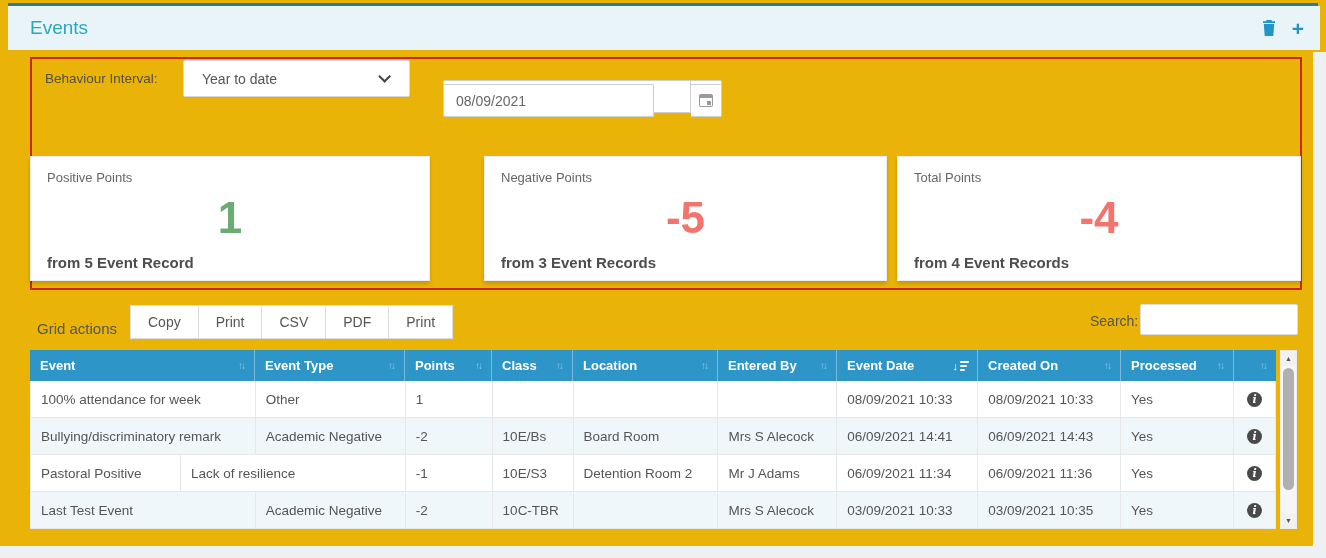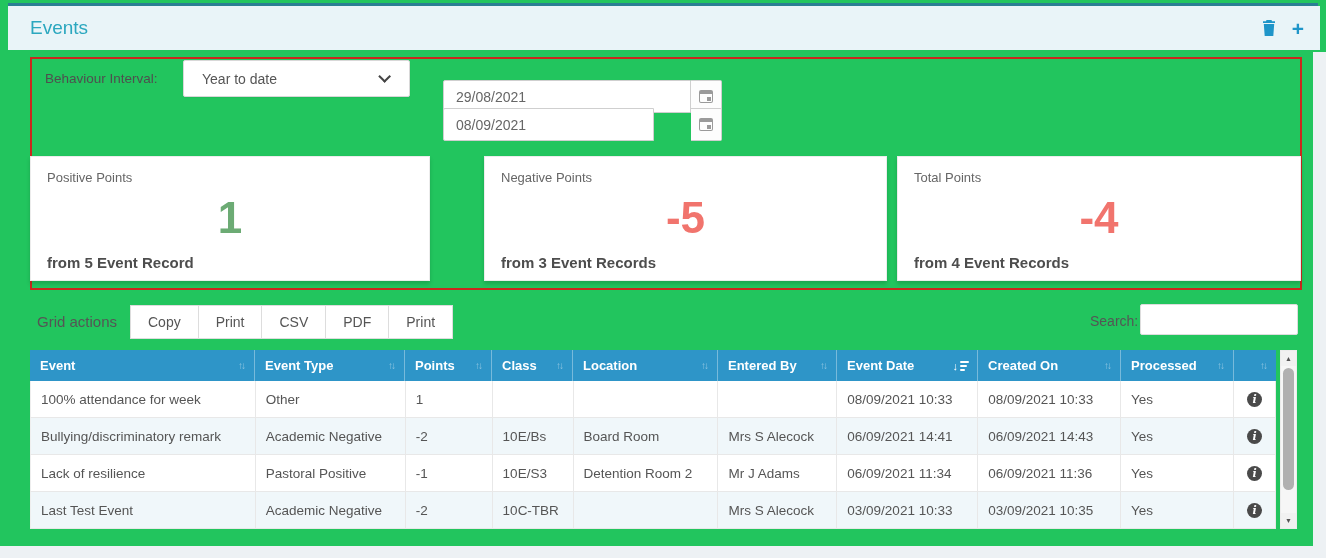--- a/index.html
+++ b/index.html
@@ -1,18 +1,18 @@
 <!DOCTYPE html>
 <html><head>
 <meta charset="utf-8">
 <style>
   * { margin:0; padding:0; box-sizing:border-box; }
   html,body { width:1326px; height:558px; background:#ffffff; overflow:hidden;
     font-family:"Liberation Sans","DejaVu Sans",sans-serif; }
-  #app { position:relative; width:1326px; height:558px; background:#22c55e; }
+  #app { position:relative; width:1326px; height:558px; background:#eab308; }
 
   .teal-line { position:absolute; left:8px; top:3px; width:1310px; height:3px; background:#2a7e93; }
   .band { position:absolute; left:8px; top:6px; width:1312px; height:44px; background:#e9f4f8; }
   .page-title { position:absolute; left:22px; top:0; line-height:44px; font-size:19px; color:#2ba7bf; }
   .band-icons { position:absolute; right:16px; top:0; height:44px; display:flex; align-items:center; gap:16px; }
   .plus-ic { color:#1f95c9; font-size:21px; font-weight:700; line-height:1; cursor:pointer; }
 
   .red-box { position:absolute; left:30px; top:57px; width:1272px; height:233px; border:2px solid #c9281e; }
 
   .bi-label { position:absolute; left:45px; top:71px; font-size:13.5px; color:#4f4f4f; font-weight:500; }
@@ -29,21 +29,21 @@
     background:#fdfdfd; display:flex; align-items:center; justify-content:center; cursor:pointer; }
   .cal-ic { width:14px; height:13px; border:1.5px solid #9a9a9a; border-top-width:4px; border-radius:2px; position:relative; }
   .cal-ic::after { content:''; position:absolute; right:1.5px; bottom:1.5px; width:4px; height:4px; background:#9a9a9a; }
 
   .card { position:absolute; top:156px; height:125px; background:#fff; border:1px solid #ececec;
     box-shadow:0 3px 4px rgba(0,0,0,.16); display:flex; flex-direction:column; }
   .card .c-label { padding:13px 16px 0; font-size:13px; color:#666; }
   .card .c-value { flex:1; display:flex; align-items:center; justify-content:center; font-size:44px; font-weight:700; margin-top:-4px; }
   .card .c-footer { padding:0 16px 9px; font-size:15px; font-weight:700; color:#4d4d4d; }
 
-  .grid-actions-label { position:absolute; left:37px; top:313px; font-size:15px; color:#555; }
+  .grid-actions-label { position:absolute; left:37px; top:320px; font-size:15px; color:#555; }
   .btn-group { position:absolute; left:130px; top:305px; display:flex; }
   .gbtn { height:34px; padding:0 17px; background:#fff; border:1px solid #ddd; margin-left:-1px;
     font-size:14px; color:#555; font-family:inherit; cursor:pointer; }
   .gbtn:first-child { margin-left:0; }
   .search-label { position:absolute; left:1090px; top:313px; font-size:14px; color:#555; }
   .search-input { position:absolute; left:1140px; top:304px; width:158px; height:31px;
     border:1px solid #ddd; border-radius:2px; padding:0 8px; font-size:14px; color:#555; outline:none; font-family:inherit; }
 
   .table { position:absolute; left:30px; top:350px; width:1246px; }
   .thead { display:flex; height:31px; background:#2e95c8; }
@@ -102,21 +102,21 @@
     <span class="grow">Year to date</span>
     <span class="chev"></span>
   </div>
 
   <div class="date-group" style="left:443px; top:80px;">
     <input type="text" value="29/08/2021" style="">
     <span class="cal-btn">
         <span class="cal-ic"></span>
       </span>
   </div>
-  <div class="date-group" style="left:443px; top:108px;gap:37px;">
+  <div class="date-group" style="left:443px; top:84px;gap:37px;">
     <input type="text" value="08/09/2021" style="">
     <span class="cal-btn">
         <span class="cal-ic"></span>
       </span>
   </div>
 
   <div class="card" style="left:30px; width:400px;">
     <div class="c-label">Positive Points</div>
     <div class="c-value" style="color:#6cab74;">1</div>
     <div class="c-footer">from 5 Event Record</div>
@@ -217,22 +217,22 @@
           <div class="td" style="width: 145px;">Board Room</div>
           <div class="td" style="width: 119px;">Mrs S Alecock</div>
           <div class="td" style="width: 141px;">06/09/2021 14:41</div>
           <div class="td" style="width: 143px;">06/09/2021 14:43</div>
           <div class="td" style="width: 113px;">Yes</div>
           <div class="td center" style="width: 42px;">
             <span class="info-ic">i</span>
           </div>
         </div>
         <div class="tr">
+          <div class="td" style="width: 150px;">Pastoral Positive</div>
           <div class="td" style="width: 225px;">Lack of resilience</div>
-          <div class="td" style="width: 150px;">Pastoral Positive</div>
           <div class="td" style="width: 87px;">-1</div>
           <div class="td" style="width: 81px;">10E/S3</div>
           <div class="td" style="width: 145px;">Detention Room 2</div>
           <div class="td" style="width: 119px;">Mr J Adams</div>
           <div class="td" style="width: 141px;">06/09/2021 11:34</div>
           <div class="td" style="width: 143px;">06/09/2021 11:36</div>
           <div class="td" style="width: 113px;">Yes</div>
           <div class="td center" style="width: 42px;">
             <span class="info-ic">i</span>
           </div>

